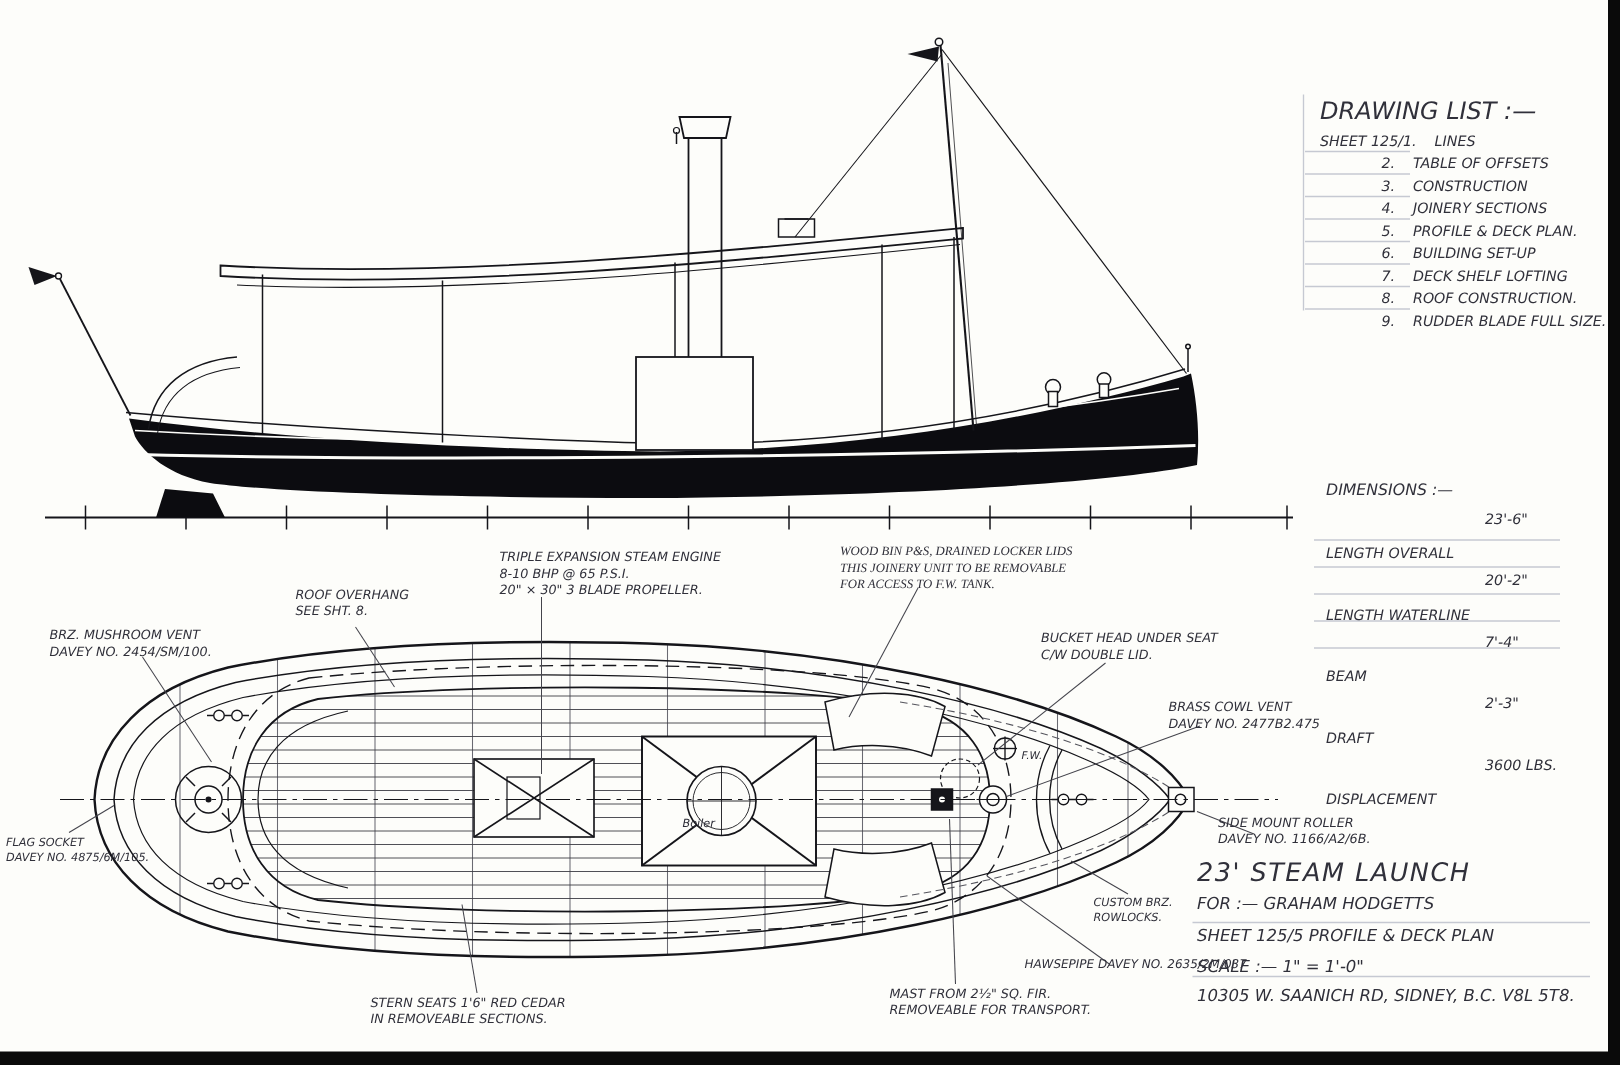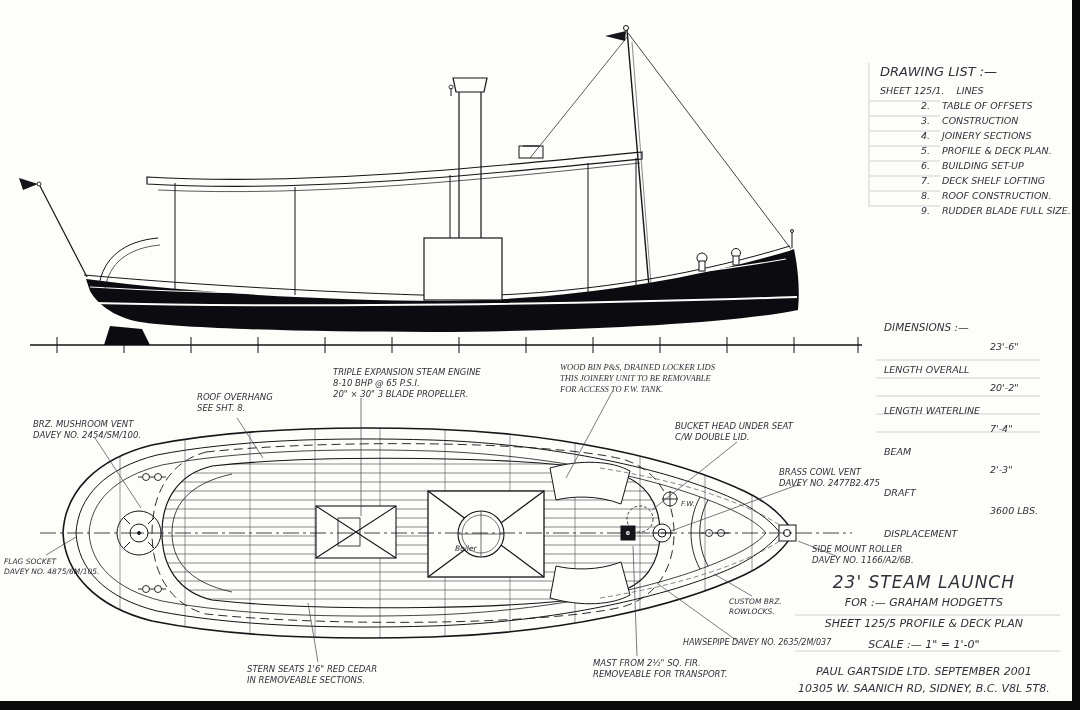--- a/index.html
+++ b/index.html
@@ -6,21 +6,21 @@
   body{
     width:1080px;height:710px;position:relative;overflow:hidden;
     background:#fdfdfa;
     font-family:"DejaVu Sans",sans-serif;
   }
   svg.linework{position:absolute;left:0;top:0;z-index:1;}
   .hand{font-family:"DejaVu Sans",sans-serif;font-style:italic;color:#30303a;}
   .note{position:absolute;z-index:3;font-size:8.5px;line-height:1.3;}
   .note .l{white-space:nowrap;}
   .right-block{position:absolute;z-index:3;}
-  .dl-head{font-size:13px;margin-bottom:4px;white-space:nowrap;}
+  .dl-head{font-size:16px;margin-bottom:4px;white-space:nowrap;}
   .dl-row{display:flex;font-size:9.5px;line-height:15px;white-space:nowrap;}
   .dl-num{min-width:50px;text-align:right;margin-right:12px;}
   .dim-head{font-size:10.5px;margin-bottom:5px;white-space:nowrap;}
   .dim-row{display:flex;font-size:9.5px;line-height:18px;white-space:nowrap;}
   .dim-label{width:106px;margin-top:23px;}
   .tb-title{font-size:17px;letter-spacing:1px;white-space:nowrap;}
   .tb-line{font-size:11px;line-height:21px;white-space:nowrap;}
   .tb-small{font-size:11px;line-height:17px;white-space:nowrap;}
   .plan-label{position:absolute;z-index:3;font-style:italic;color:#2c2c36;}
   .edge-bottom{position:absolute;left:0;top:701px;width:1080px;height:9px;background:#0a0a0a;z-index:5;}
@@ -337,26 +337,25 @@
   <div class="dim-row">
     <span class="dim-label">DRAFT</span>
     <span>2'-3"</span>
   </div>
   <div class="dim-row">
     <span class="dim-label">DISPLACEMENT</span>
     <span>3600 LBS.</span>
   </div>
 </div>
 
-<div class="right-block hand" style="left:798px;top:572px;text-align:center;">
+<div class="right-block hand" style="left:798px;top:572px;">
   <div class="tb-title">23' STEAM LAUNCH</div>
   <div class="tb-line">FOR :— GRAHAM HODGETTS</div>
   <div class="tb-line">SHEET 125/5   PROFILE &amp; DECK PLAN</div>
   <div class="tb-line">SCALE :— 1" = 1'-0"</div>
-  <div class="tb-small" style="margin-top:8px;">PAUL GARTSIDE LTD.   SEPTEMBER 2001</div>
   <div class="tb-small">10305 W. SAANICH RD, SIDNEY, B.C. V8L 5T8.</div>
 </div>
 
 <div class="note hand" style="left:33px;top:419px;">
   <div class="l">BRZ. MUSHROOM VENT</div>
   <div class="l">DAVEY NO. 2454/SM/100.</div>
 </div>
 <div class="note hand" style="left:197px;top:392px;">
   <div class="l">ROOF OVERHANG</div>
   <div class="l">SEE SHT. 8.</div>
@@ -364,21 +363,21 @@
 <div class="note hand" style="left:333px;top:367px;">
   <div class="l">TRIPLE EXPANSION STEAM ENGINE</div>
   <div class="l">8-10 BHP @ 65 P.S.I.</div>
   <div class="l">20" × 30" 3 BLADE PROPELLER.</div>
 </div>
 <div class="note hand" style="left:560px;top:362px;font-family:Liberation Serif, serif;">
   <div class="l">WOOD BIN P&amp;S, DRAINED LOCKER LIDS</div>
   <div class="l">THIS JOINERY UNIT TO BE REMOVABLE</div>
   <div class="l">FOR ACCESS TO F.W. TANK.</div>
 </div>
-<div class="note hand" style="left:675px;top:421px;">
+<div class="note hand" style="left:694px;top:421px;">
   <div class="l">BUCKET HEAD UNDER SEAT</div>
   <div class="l">C/W DOUBLE LID.</div>
 </div>
 <div class="note hand" style="left:779px;top:467px;">
   <div class="l">BRASS COWL VENT</div>
   <div class="l">DAVEY NO. 2477B2.475</div>
 </div>
 <div class="note hand" style="left:812px;top:544px;">
   <div class="l">SIDE MOUNT ROLLER</div>
   <div class="l">DAVEY NO. 1166/A2/6B.</div>

